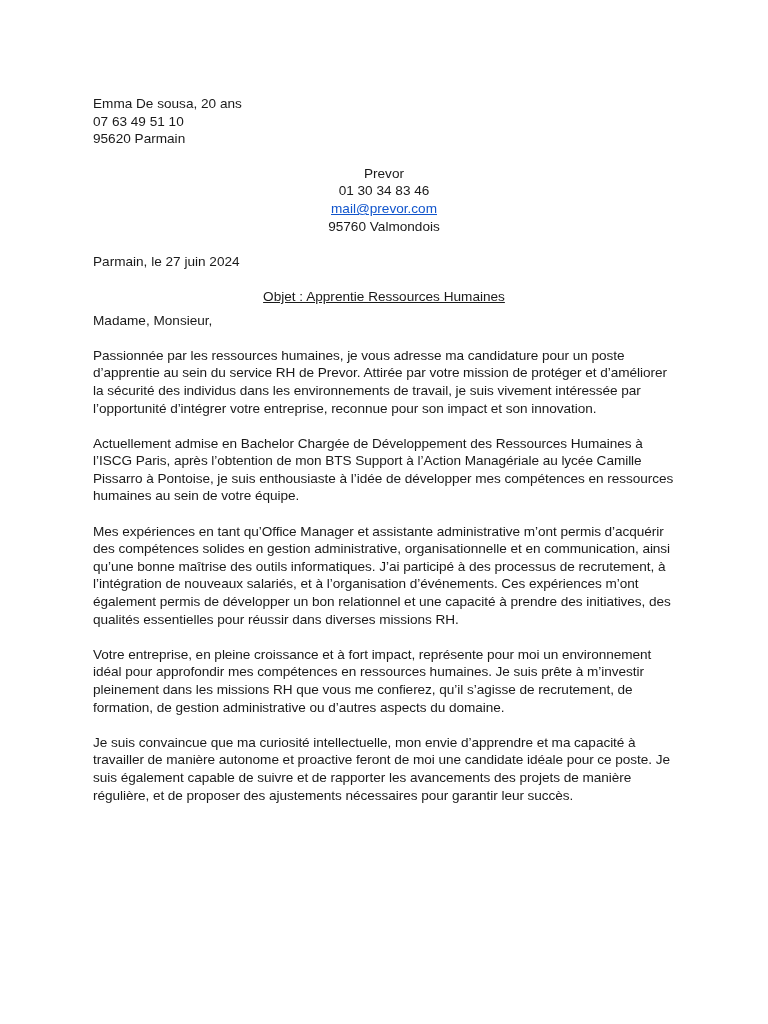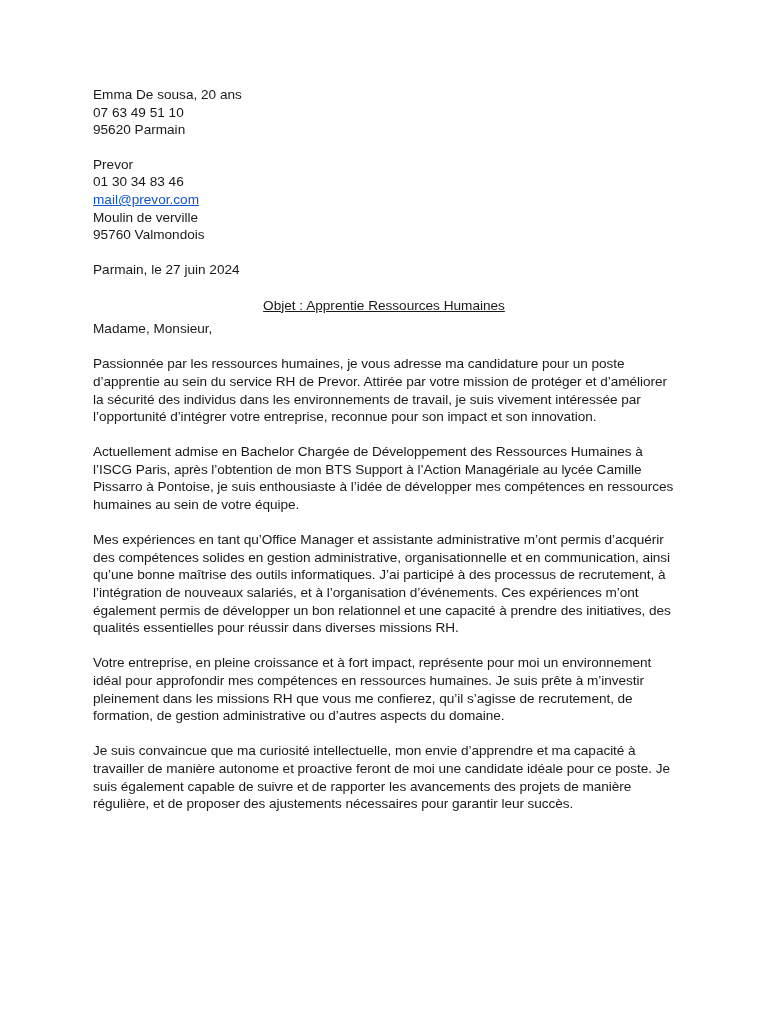--- a/index.html
+++ b/index.html
@@ -13,31 +13,31 @@
       position: relative;
       overflow: hidden;
       font-family: "Liberation Sans", sans-serif;
       color: #1a1a1a;
       font-size: 13.6px;
       line-height: 17.6px;
     }
     .page {
       position: absolute;
       left: 93px;
-      top: 86px;
+      top: 95px;
       width: 582px;
     }
     .sender-block .line,
     .recipient-block .line {
       display: block;
       white-space: nowrap;
     }
     .recipient-block {
       margin-top: 17px;
-      text-align: left;
+      text-align: center;
     }
     .date-line {
       margin-top: 17.6px;
     }
     .subject {
       margin-top: 17.6px;
       text-decoration: underline;
       text-align: center;
     }
     .salutation {
@@ -60,21 +60,20 @@
   <div class="sender-block">
     <span class="line">Emma De sousa, 20 ans</span>
     <span class="line">07 63 49 51 10</span>
     <span class="line">95620 Parmain</span>
   </div>
 
   <div class="recipient-block">
     <span class="line">Prevor</span>
     <span class="line">01 30 34 83 46</span>
     <span class="line"><a class="link">mail@prevor.com</a></span>
-    <span class="line">Moulin de verville</span>
     <span class="line">95760 Valmondois</span>
   </div>
 
   <div class="date-line">Parmain, le 27 juin 2024</div>
 
   <div class="subject">Objet : Apprentie Ressources Humaines</div>
 
   <div class="salutation">Madame, Monsieur,</div>
 
   <p class="paragraph" style="margin-bottom:0">Passionnée par les ressources humaines, je vous adresse ma candidature pour un poste d’apprentie au sein du service RH de Prevor. Attirée par votre mission de protéger et d’améliorer la sécurité des individus dans les environnements de travail, je suis vivement intéressée par l’opportunité d’intégrer votre entreprise, reconnue pour son impact et son innovation.</p>

